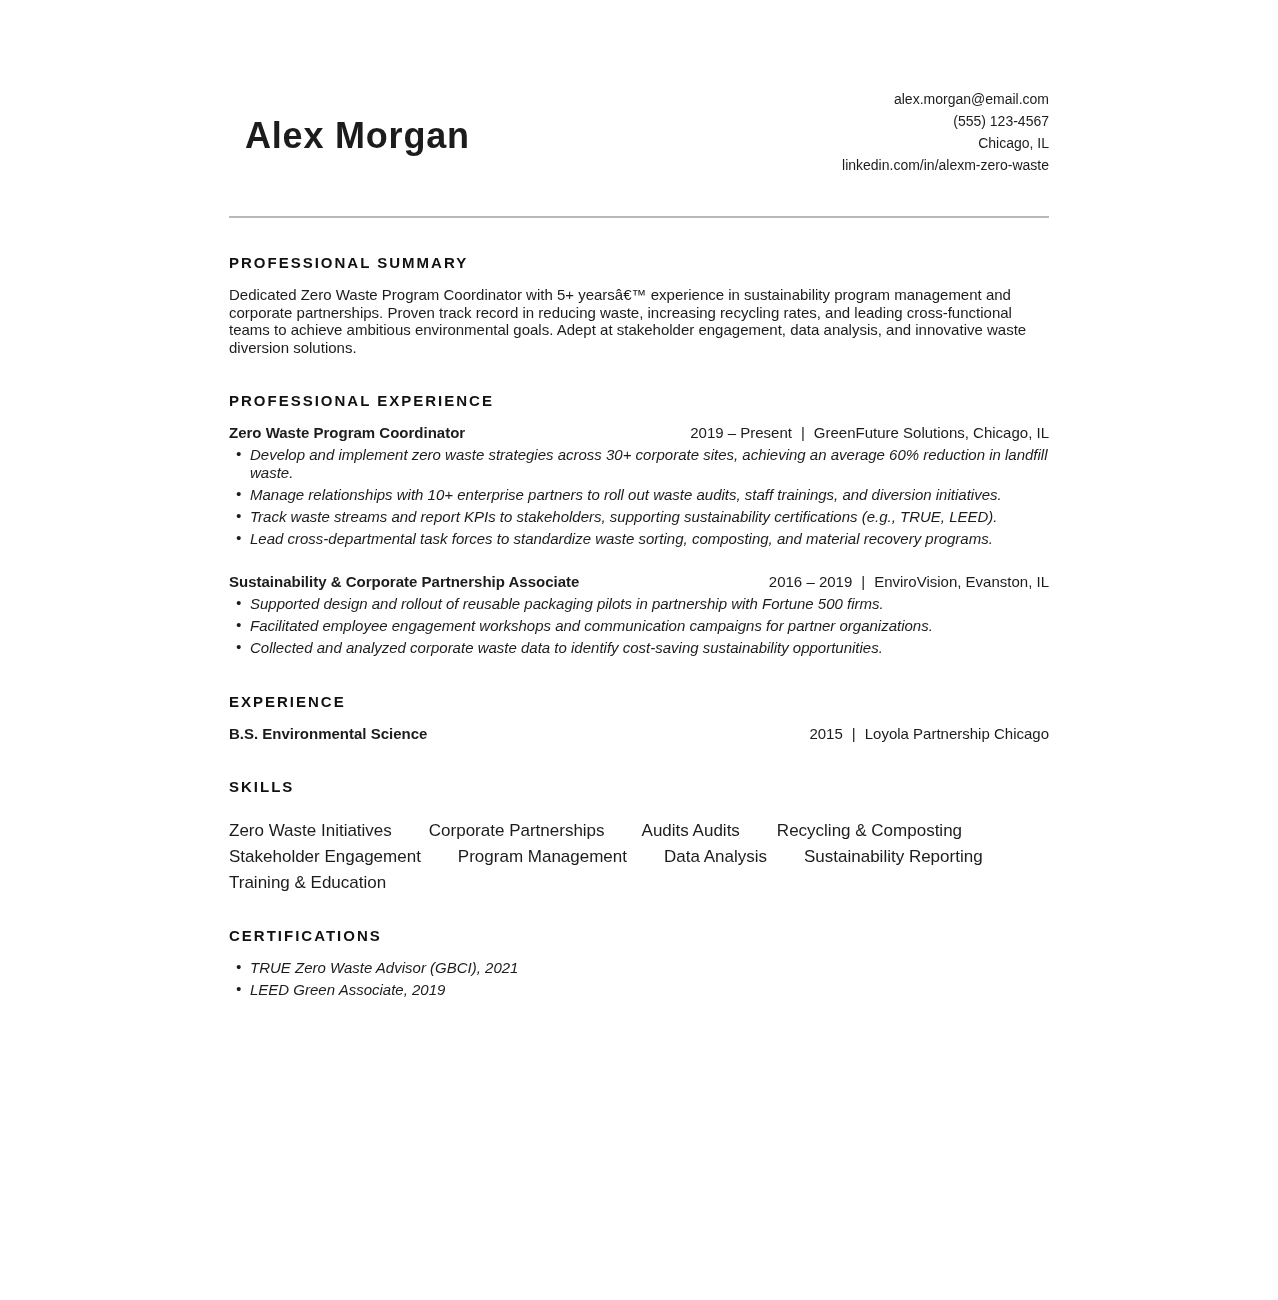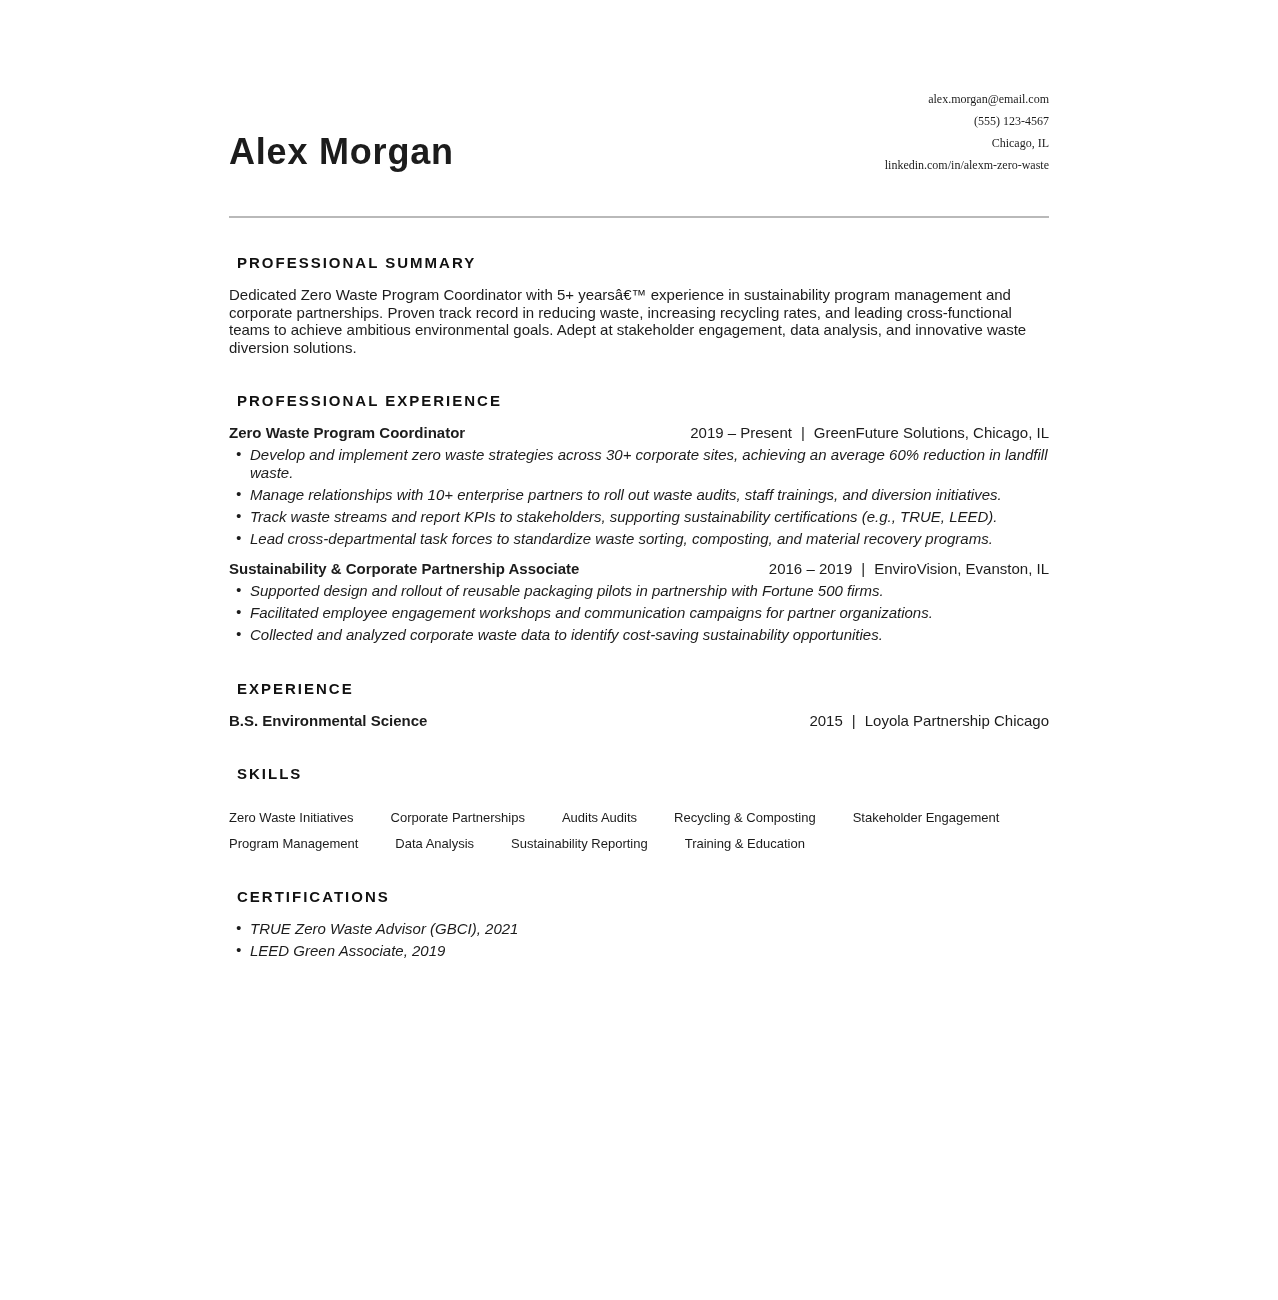--- a/index.html
+++ b/index.html
@@ -23,51 +23,50 @@
   .header {
     display: flex;
     justify-content: space-between;
     align-items: flex-end;
   }
   .name {
     font-size: 36px;
     font-weight: bold;
     letter-spacing: 0.8px;
     line-height: 1.1;
-    margin: 0;
+    margin: 16px;
     padding-bottom: 4px;
   }
   .contact {
     text-align: right;
-    font-size: 12px;
+    font-size: 14px;
     line-height: 22px;
     color: #1c1c1c;
-    font-family: Liberation Serif, serif;
   }
   .divider {
     border: none;
     border-top: 2px solid #b9b9b9;
     margin: 40px 0 0 0;
   }
   
   .section { margin-top: 36px; }
   .section-heading {
     font-size: 15px;
     font-weight: bold;
     letter-spacing: 2px;
-    margin: 0 0 15px 8px;
+    margin: 0 0 15px 0;
     color: #111111;
   }
   .body-text {
     font-size: 15px;
     line-height: 17.5px;
     margin: 0;
   }
   
-  .job + .job { margin-top: 12px; }
+  .job + .job { margin-top: 25px; }
   .row-split {
     display: flex;
     justify-content: space-between;
     align-items: flex-start;
     font-size: 15px;
   }
   .job-title, .degree { font-weight: bold; font-size: 15px; }
   .meta { font-size: 15px; white-space: nowrap; }
   .meta .sep { margin: 0 9px; }
   ul.bullets {
@@ -88,21 +87,21 @@
     position: absolute;
     left: 7px;
     top: -1px;
   }
   
   .skills-list {
     display: flex;
     flex-wrap: wrap;
     column-gap: 37px;
     row-gap: 9px;
-    font-size: 13px;
+    font-size: 17px;
     line-height: 17px;
     margin-top: 27px;
   }
 </style>
 </head>
 <body>
 
 <div class="page">
 
   <div class="header">

